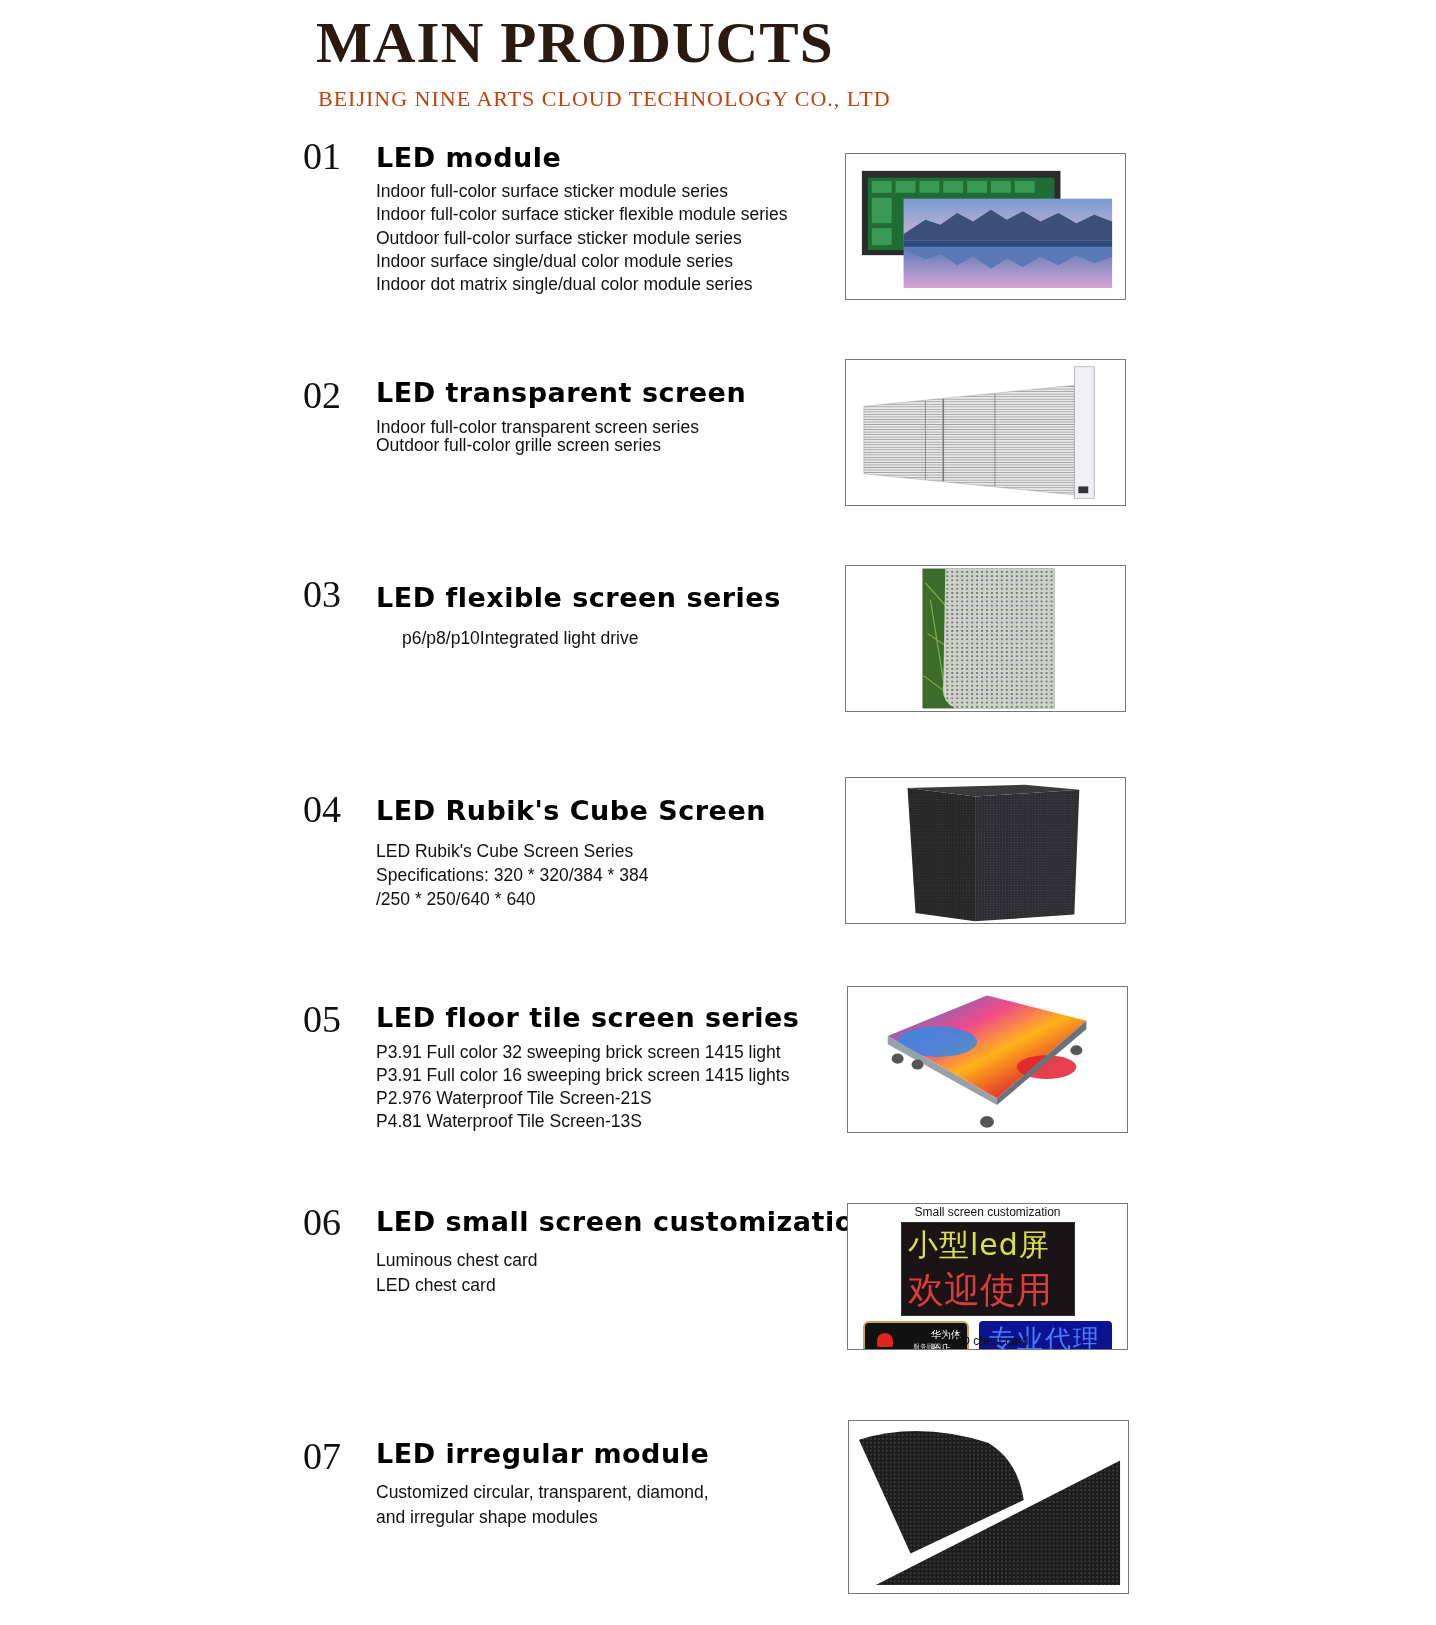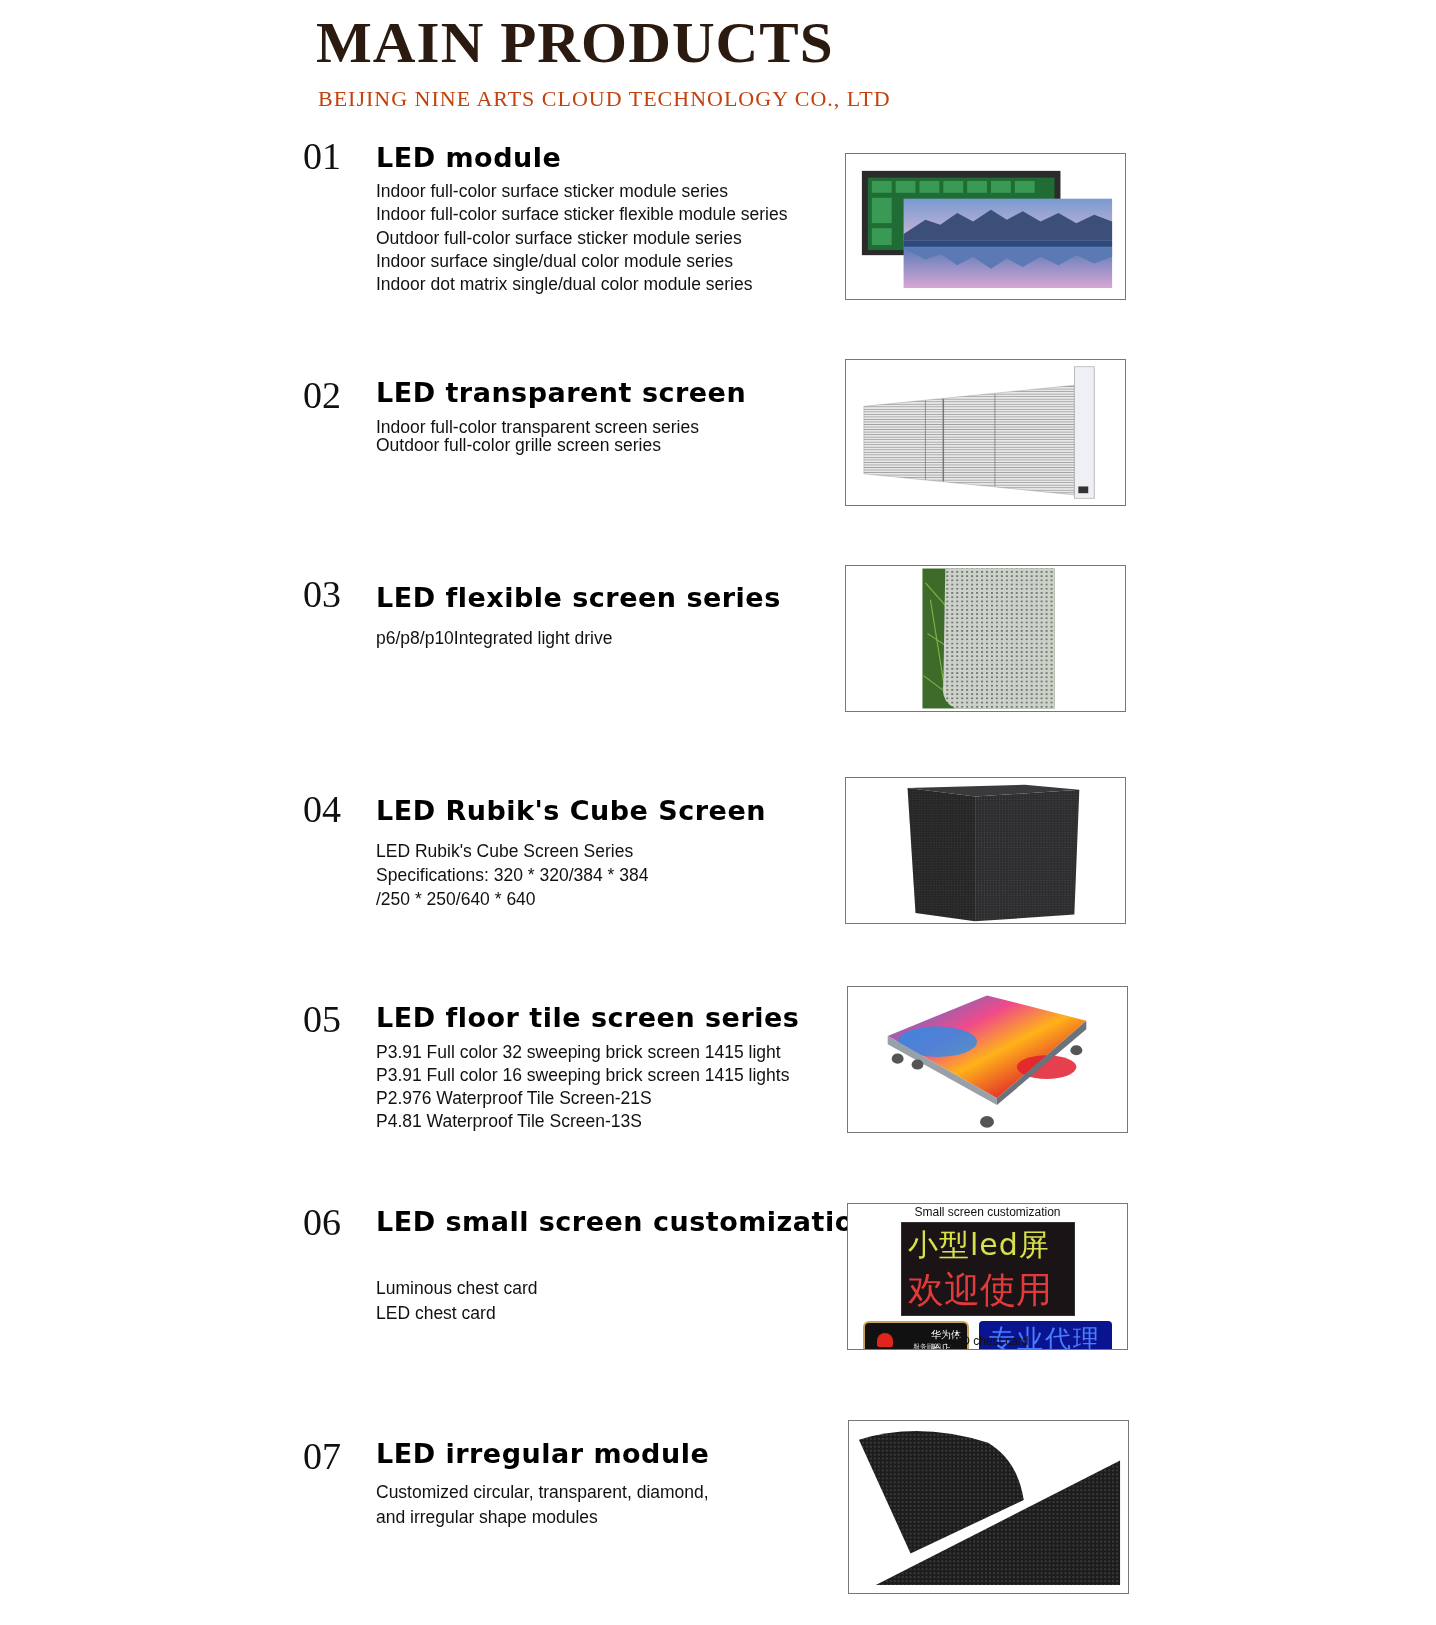--- a/index.html
+++ b/index.html
@@ -85,21 +85,21 @@
       <line x1="150" y1="40" x2="150" y2="150" stroke="#888" stroke-width="1"></line>
       <rect x="230" y="8" width="20" height="156" fill="#eef0f6" stroke="#aaa" stroke-width="0.8"></rect>
       <rect x="234" y="150" width="10" height="8" fill="#333"></rect>
     </svg>
   </div>
 </div>
 
 <div class="section" style="top:0">
   <div class="num" style="top:575px">03</div>
   <div class="heading" style="top:584px">LED flexible screen series</div>
-  <ul class="lines" style="top:627px; line-height:23px;">
+  <ul class="lines" style="top:627px; line-height:23px;margin-left:26px;">
     <li>p6/p8/p10Integrated light drive</li>
   </ul>
   <div class="imgbox" style="top:565px">
     <svg viewBox="0 0 281 172" preserveAspectRatio="none">
       <defs>
         <pattern id="flexgrid" width="5" height="5" patternUnits="userSpaceOnUse">
           <rect width="5" height="5" fill="#dcdcdc"></rect>
           <rect x="1" y="1" width="2" height="2" fill="#777"></rect>
         </pattern>
       </defs>
@@ -170,21 +170,21 @@
         <circle cx="140" cy="160" r="7"></circle>
           <circle cx="230" cy="75" r="6"></circle>
       </g>
     </svg>
   </div>
 </div>
 
 <div class="section" style="top:0">
   <div class="num" style="top:1203px">06</div>
   <div class="heading" style="top:1208px">LED small screen customization</div>
-  <ul class="lines" style="top:1248px; line-height:25px;margin-top:28px;">
+  <ul class="lines" style="top:1248px; line-height:25px;">
     <li>Luminous chest card</li>
     <li>LED chest card</li>
   </ul>
   <div class="imgbox" style="top:1203px; left:847px;">
     <div class="caption-top">Small screen customization</div>
     <div style="position:absolute; left:53px; top:18px; width:172px; height:92px; background:#1a1416; border:1px solid #333;">
       <div style="position:absolute; left:6px; top:4px; font-size:30px; line-height:36px; color:#d8e04a; font-family:'DejaVu Sans', sans-serif; letter-spacing:1px;">小型led屏</div>
       <div style="position:absolute; left:6px; top:46px; font-size:36px; line-height:42px; color:#e23a3a; font-family:'DejaVu Sans', sans-serif;">欢迎使用</div>
     </div>
     <div style="position:absolute; left:15px; top:117px; width:102px; height:37px; background:#111; border:2px solid #c9a35b; border-radius:6px;">

